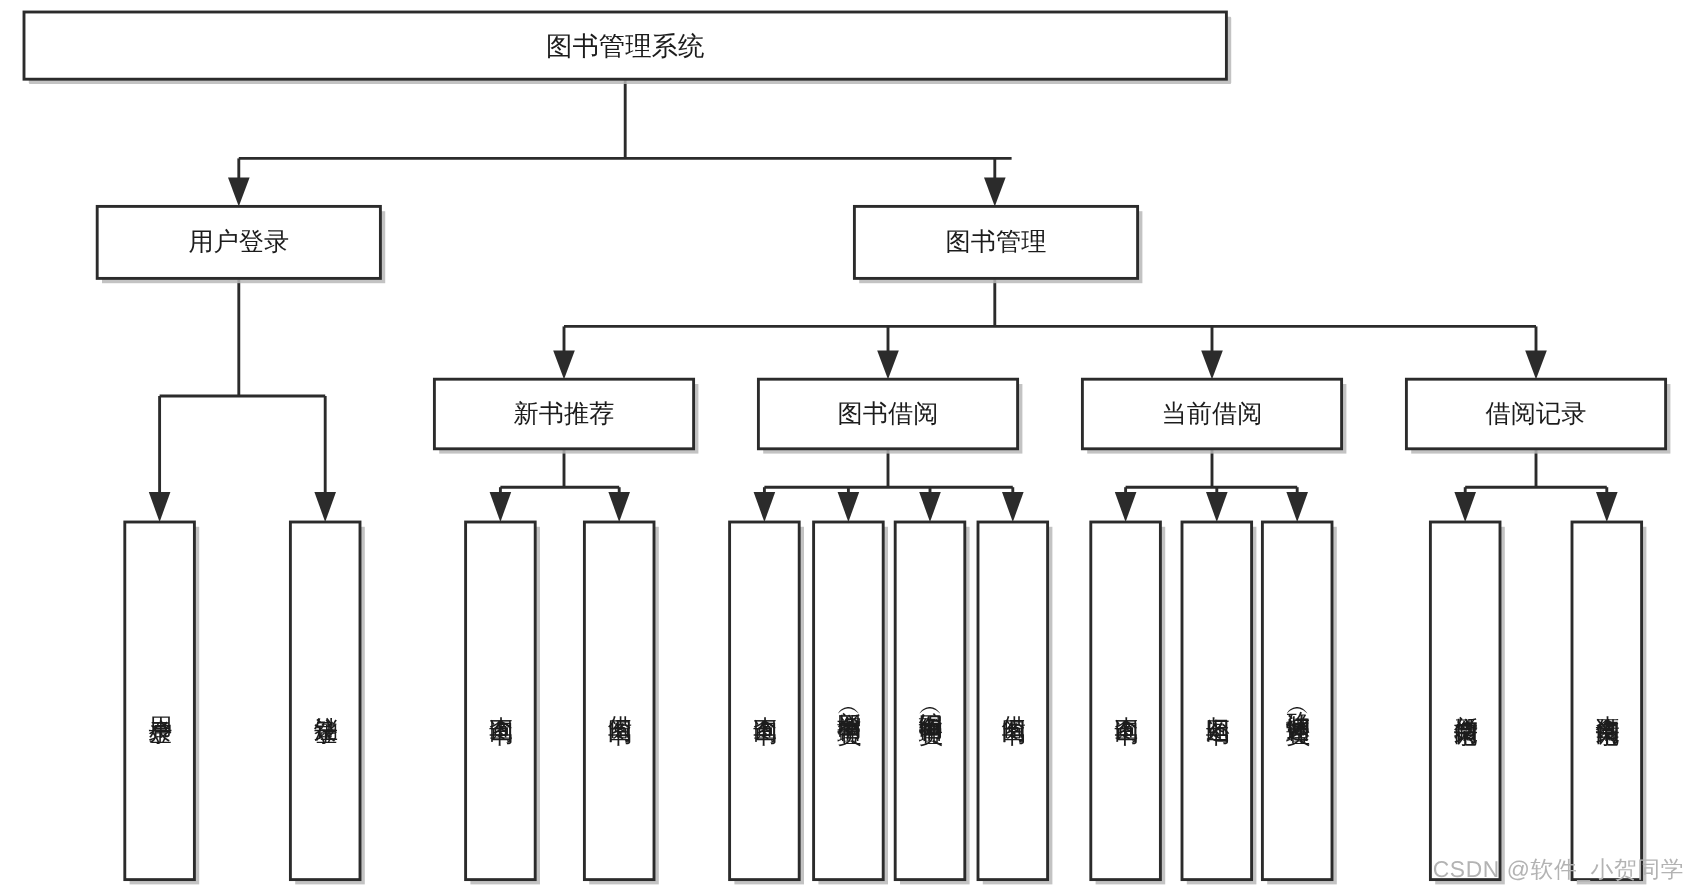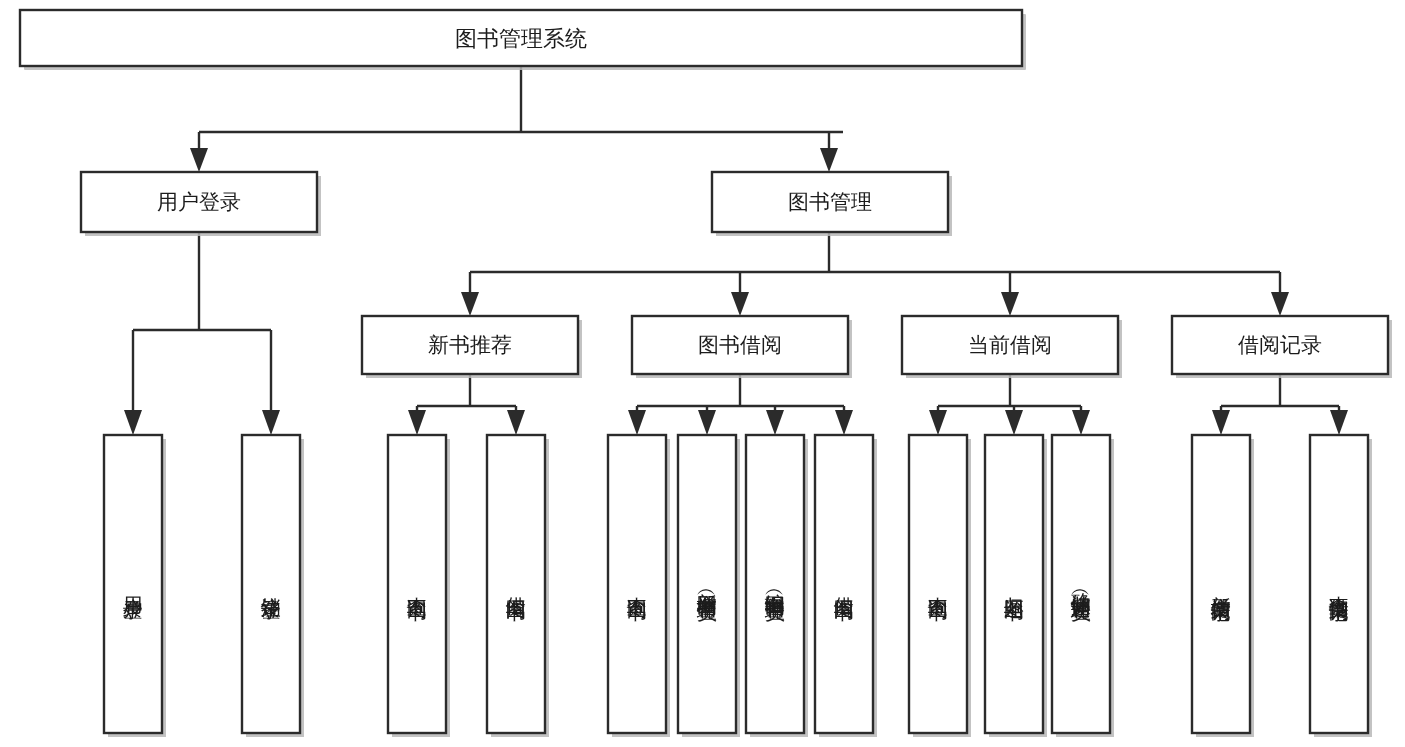--- a/index.html
+++ b/index.html
@@ -220,13 +220,14 @@
       <div class="vlabel" style="left: 678px; top: 435px; width: 58px; height: 298px;">新增图书（管理员）</div>
       <div class="vlabel" style="left: 746px; top: 435px; width: 58px; height: 298px;">编辑图书（管理员）</div>
       <div class="vlabel" style="left: 815px; top: 435px; width: 58px; height: 298px;">借阅图书</div>
       <div class="vlabel" style="left: 909px; top: 435px; width: 58px; height: 298px;">查询图书</div>
       <div class="vlabel" style="left: 985px; top: 435px; width: 58px; height: 298px;">归还图书</div>
       <div class="vlabel" style="left: 1052px; top: 435px; width: 58px; height: 298px;">确认归还（管理员）</div>
       <div class="vlabel" style="left: 1192px; top: 435px; width: 58px; height: 298px;">新增借阅记录</div>
       <div class="vlabel" style="left: 1310px; top: 435px; width: 58px; height: 298px;">查询借阅记录</div>
     </div>
 
+  <div class="watermark">CSDN @软件_小贺同学</div>
 </div>
 
 </body></html>

